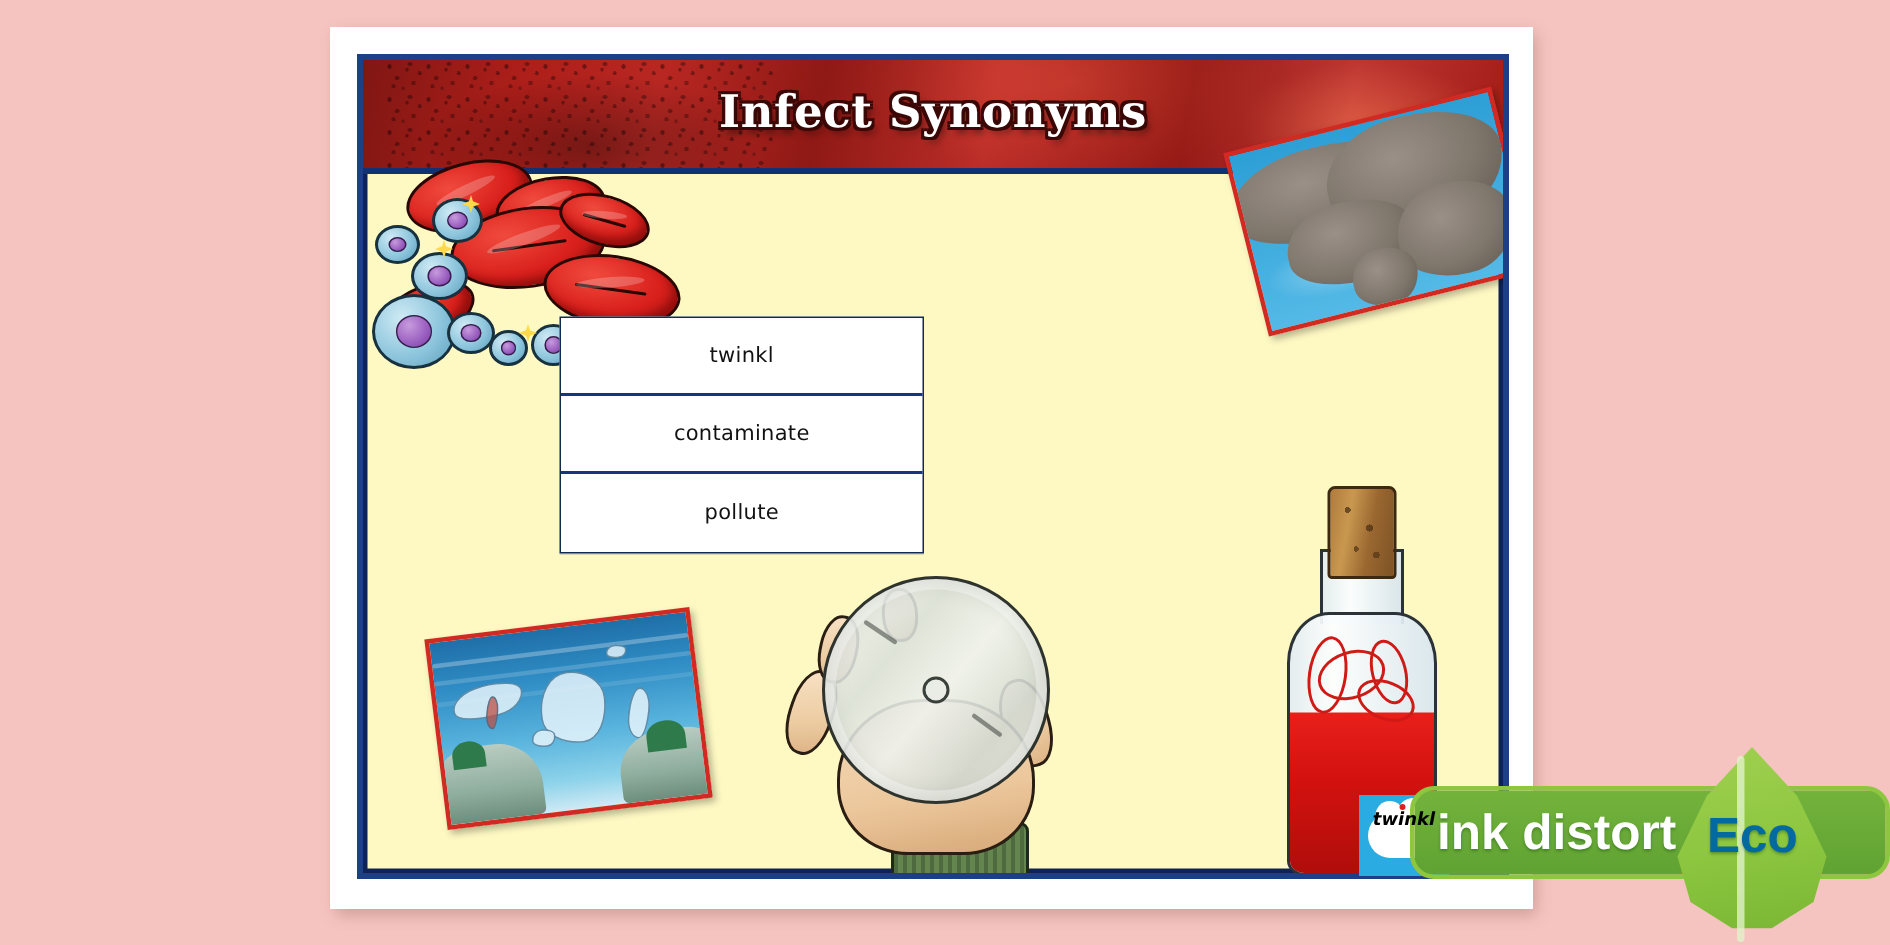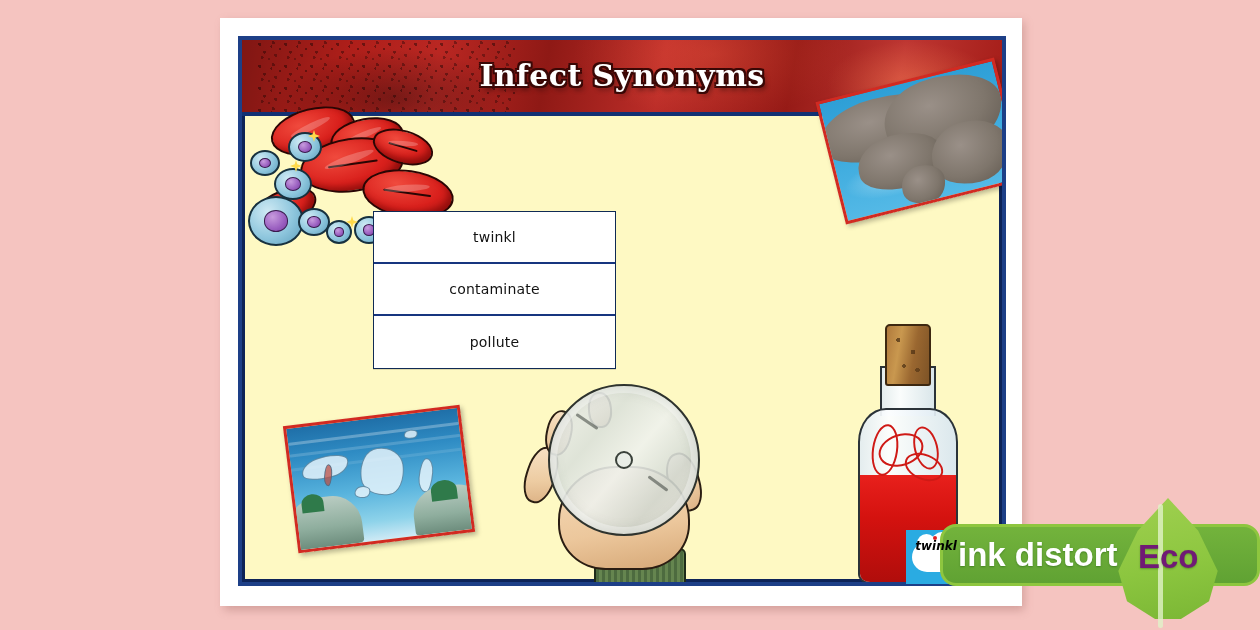--- a/index.html
+++ b/index.html
@@ -320,21 +320,21 @@
     position: absolute; left: 52px; top: 42px;
     font-family: "Liberation Sans", sans-serif;
     font-weight: bold; font-size: 33px;
     color: #ffffff;
     text-shadow: 0 1px 2px rgba(0,60,0,.35);
   }
   .eco-word {
     position: absolute; left: 232px; top: 44px;
     font-family: "Liberation Sans", sans-serif;
     font-weight: bold; font-size: 33px;
-    color: #701a75;
+    color: #0369a1;
     text-shadow: 0 1px 2px rgba(0,60,0,.35);
   }
 </style>
 </head>
 <body>
 
 <div class="poster-shadow"></div>
 
 <div class="poster-paper">
   <div class="poster-border">

